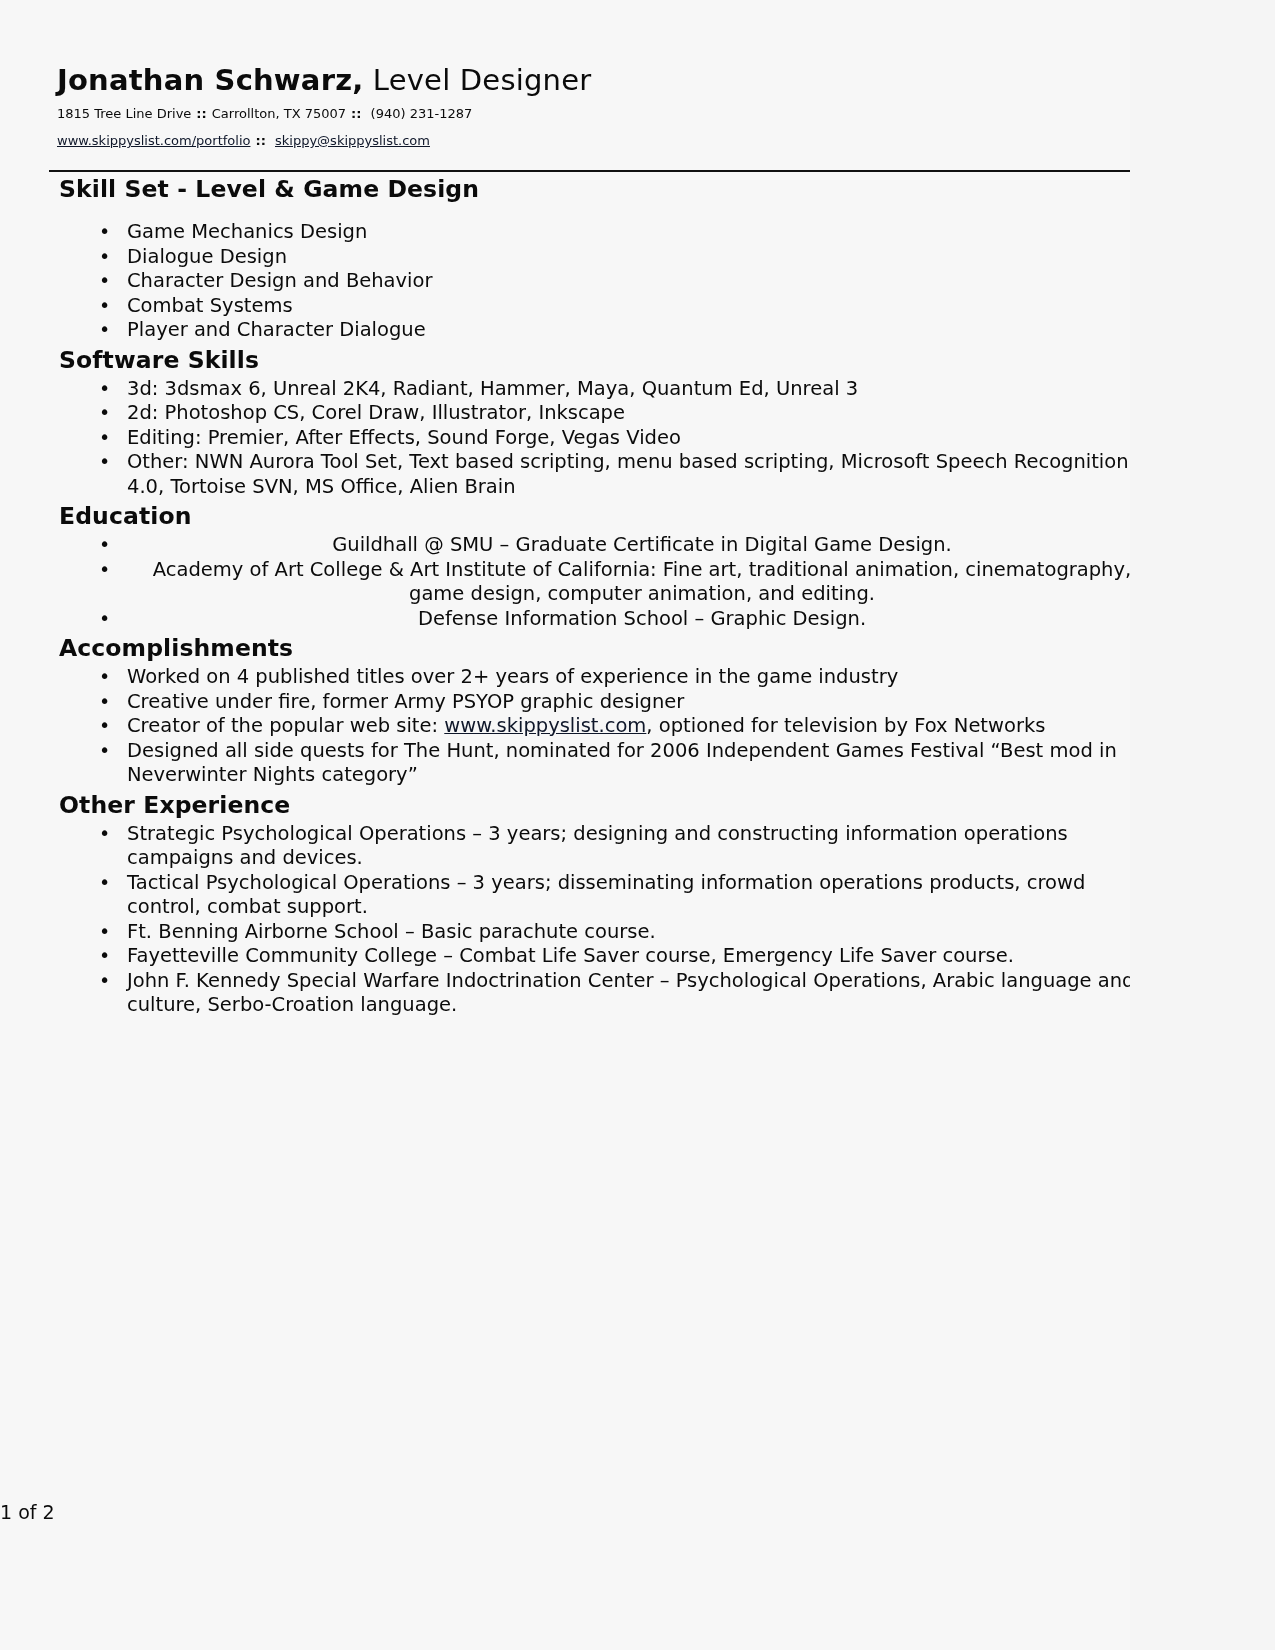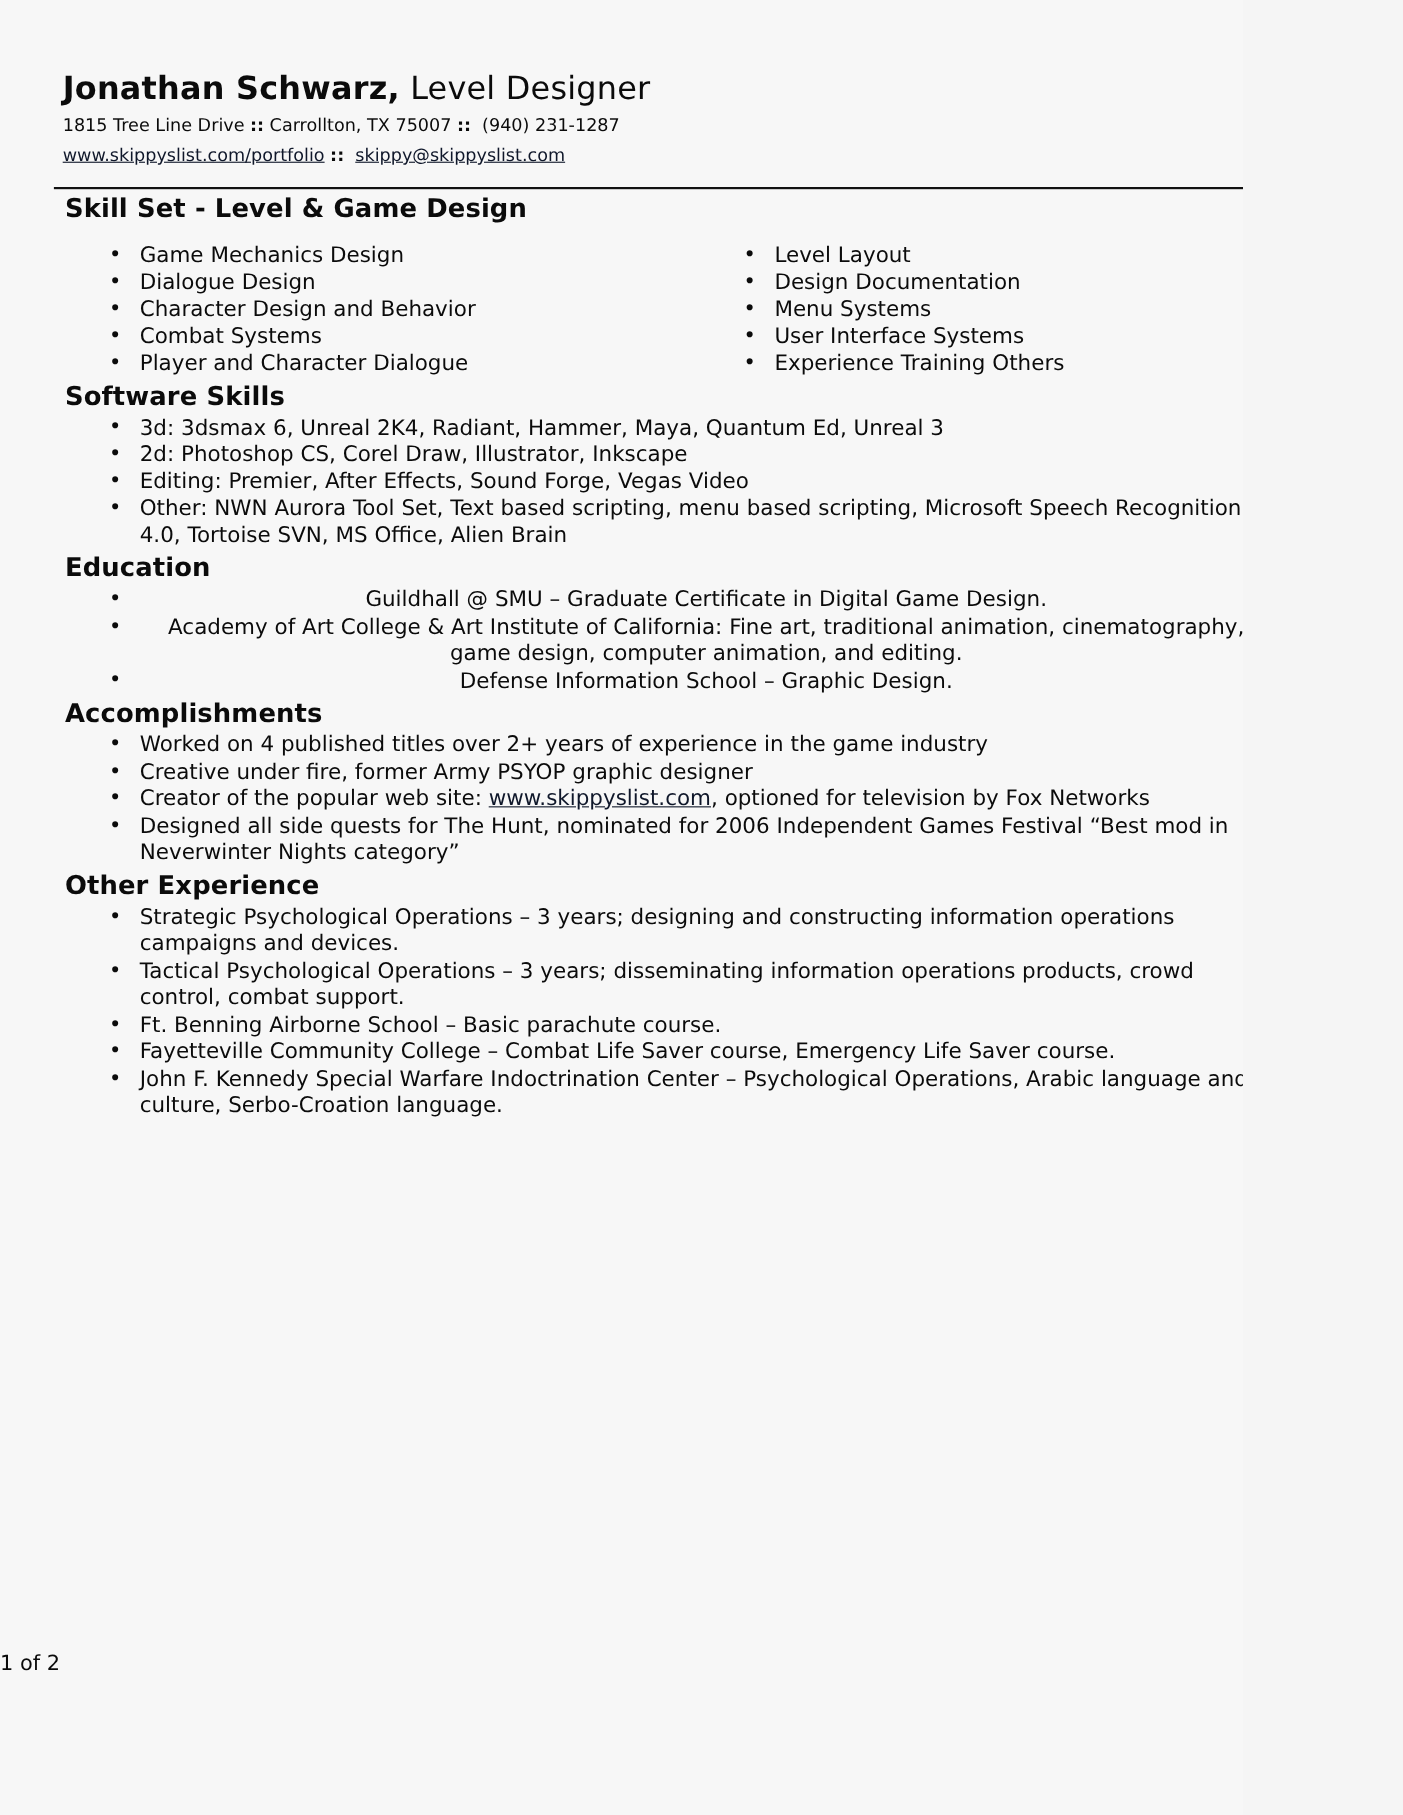--- a/index.html
+++ b/index.html
@@ -32,21 +32,21 @@
     white-space: nowrap;
     margin-bottom: 2px;
   }
   .name-line .name {
     font-weight: bold;
   }
   .name-line .title {
     font-weight: normal;
   }
   .contact-line {
-    font-size: 16px;
+    font-size: 13px;
     line-height: 27px;
     white-space: nowrap;
   }
   .sep {
     font-weight: bold;
     letter-spacing: 0px;
     padding: 0 5px;
   }
   a.link {
     color: #0f172a;
@@ -93,21 +93,20 @@
     left: 42px;
     top: -1px;
     font-size: 19px;
     line-height: 24.5px;
   }
 
   
   .skill-cols {
     display: flex;
     margin-top: 16px;
-    gap: 24px;
   }
   .skill-cols .col-a { width: 553px; }
   .skill-cols .col-b { flex: 1 1 auto; }
   .skill-cols ul.bl > li { line-height: 24.5px; }
 
   .software-list { margin-top: 20px; }
   .software-list > li { margin-bottom: 0px; }
 
   .education-list { margin-top: 22px; text-align: center; }
   .education-list > li { margin-bottom: 26px; }
@@ -157,29 +156,20 @@
     <div class="skill-cols">
       <div class="col-a">
         <ul class="bl">
           <li>Game Mechanics Design</li>
           <li>Dialogue Design</li>
           <li>Character Design and Behavior</li>
           <li>Combat Systems</li>
           <li>Player and Character Dialogue</li>
         </ul>
       </div>
-      <div class="col-b">
-        <ul class="bl">
-          <li>Level Layout</li>
-          <li>Design Documentation</li>
-          <li>Menu Systems</li>
-          <li>User Interface Systems</li>
-          <li>Experience Training Others</li>
-        </ul>
-      </div>
     </div>
 
     <h2 class="section sec-software">Software Skills</h2>
     <ul class="bl software-list">
       <li>3d: 3dsmax 6, Unreal 2K4, Radiant, Hammer, Maya, Quantum Ed, Unreal 3</li>
       <li>2d: Photoshop CS, Corel Draw, Illustrator, Inkscape</li>
       <li>Editing: Premier, After Effects, Sound Forge, Vegas Video</li>
       <li>Other: NWN Aurora Tool Set, Text based scripting, menu based scripting, Microsoft Speech Recognition 4.0, Tortoise SVN, MS Office, Alien Brain</li>
     </ul>
 

